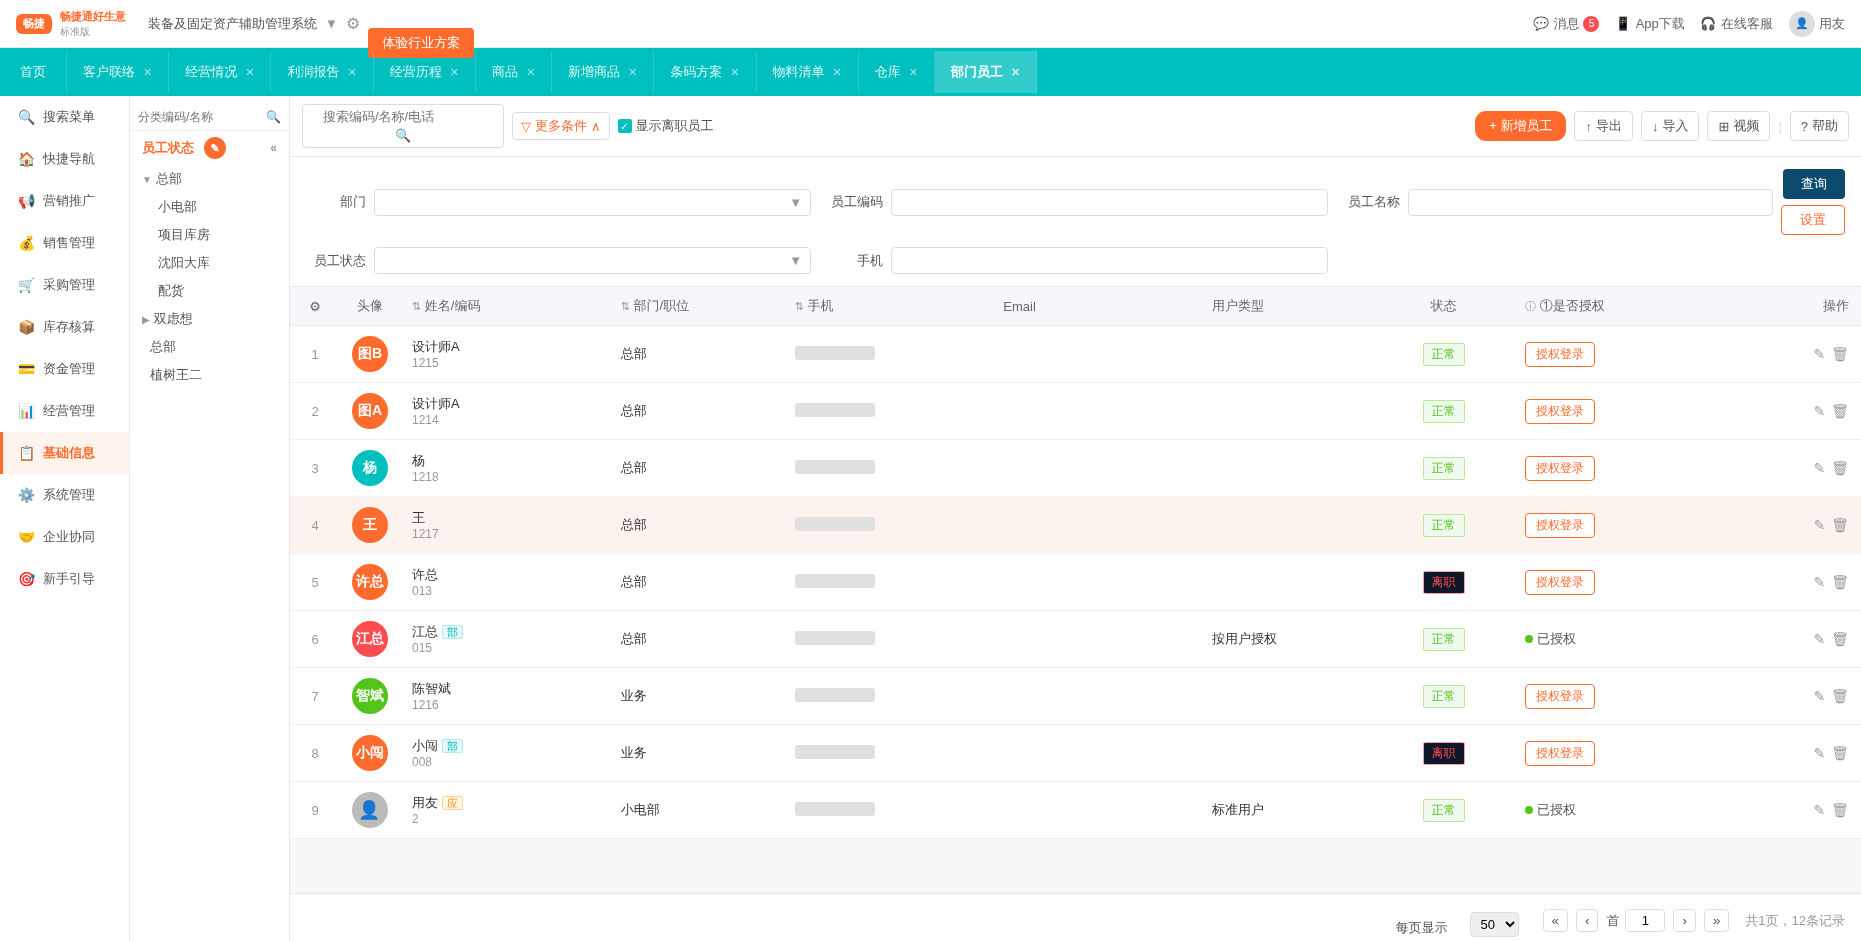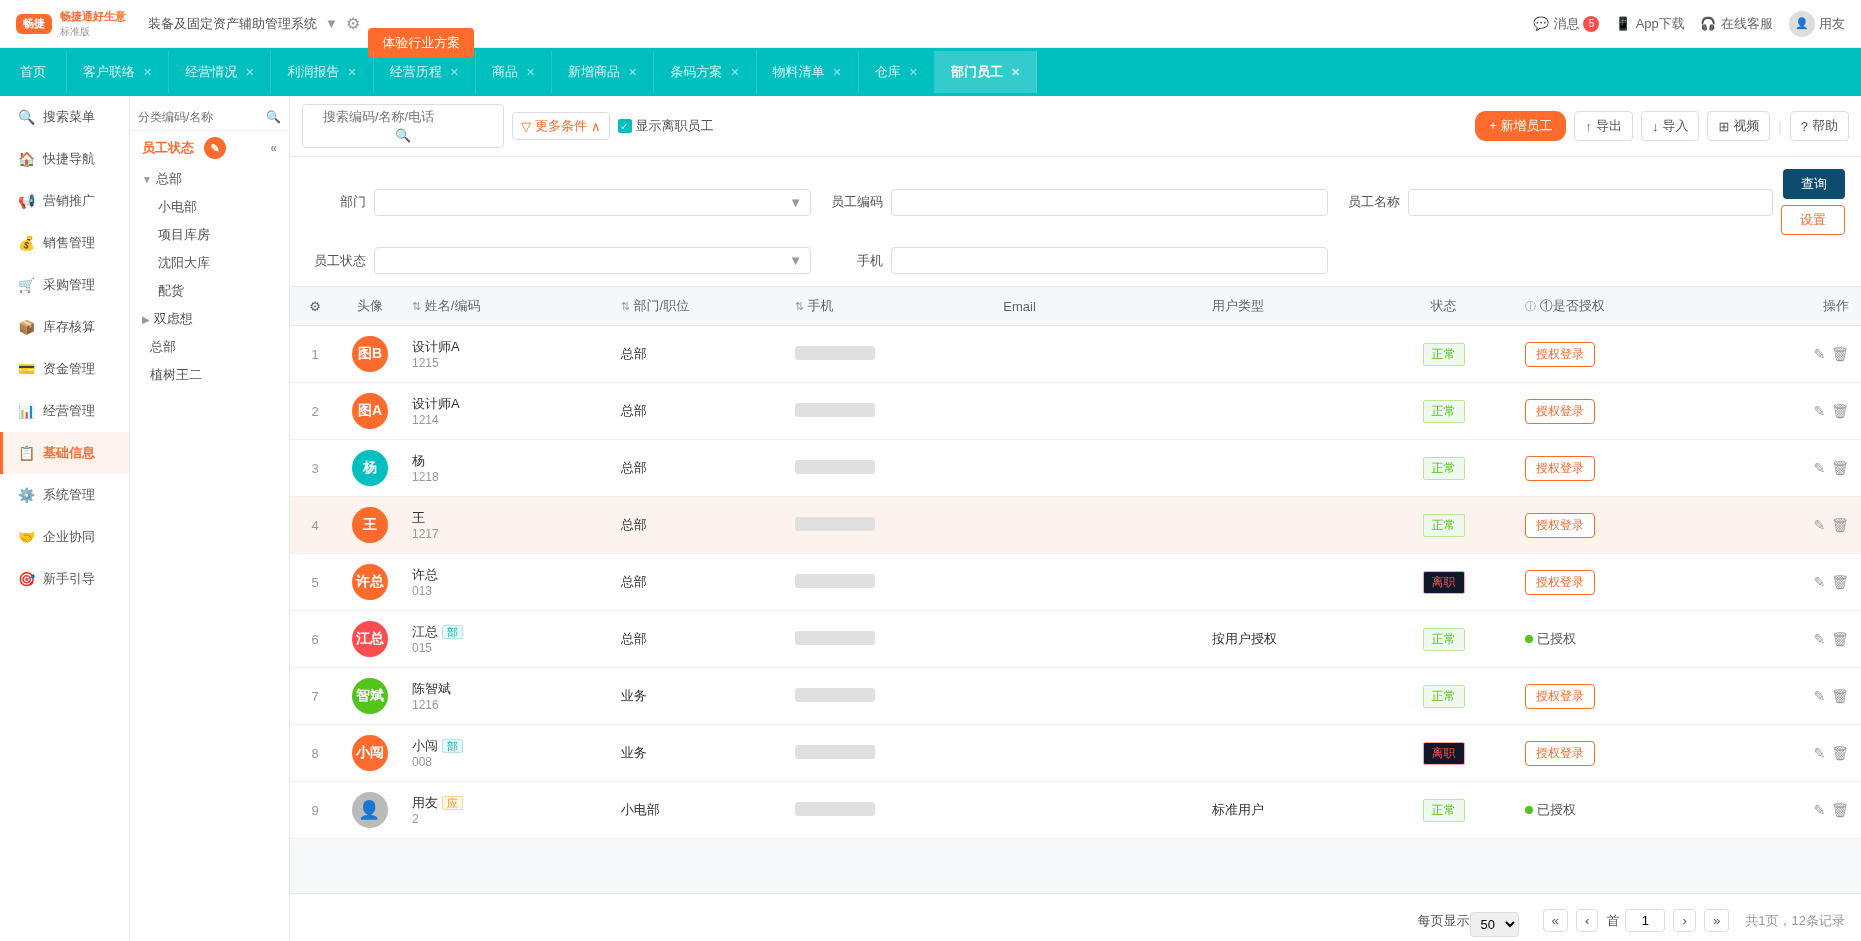--- a/index.html
+++ b/index.html
@@ -124,21 +124,21 @@
     .op-icon { cursor: pointer; color: #999; font-size: 14px; }
 
     .blurred { background: #e0e0e0; border-radius: 3px; height: 14px; min-width: 80px; display: inline-block; }
 
     .dept-tag { font-size: 11px; background: #e8f7f7; color: #00bfbf; border: 1px solid #b5e8e8; border-radius: 2px; padding: 0 4px; margin-left: 4px; }
 
     .resp-tag { font-size: 11px; background: #fff7e6; color: #fa8c16; border: 1px solid #ffd591; border-radius: 2px; padding: 0 4px; margin-left: 4px; }
 
     
     .pagination { display: flex; align-items: center; justify-content: flex-end; padding: 10px 16px; background: #fff; border-top: 1px solid #e8e8e8; gap: 8px; font-size: 13px; color: #555; }
-    .page-size-wrap { display: flex; align-items: flex-start; gap: 0; margin-right: 16px; margin-top: 8px; }
+    .page-size-wrap { display: flex; align-items: flex-end; gap: 22px; margin-right: 16px; margin-top: 8px; }
     .page-size-select { border: 1px solid #ddd; border-radius: 4px; padding: 3px 6px; font-size: 13px; }
     .page-btn { border: 1px solid #ddd; background: #fff; border-radius: 4px; padding: 3px 8px; cursor: pointer; color: #555; }
     .page-current { display: flex; align-items: center; gap: 6px; }
     .page-input { border: 1px solid #ddd; border-radius: 4px; padding: 3px 6px; width: 40px; text-align: center; font-size: 13px; }
 
     
     .dept-search { display: flex; align-items: center; padding: 6px 8px; border-bottom: 1px solid #f0f0f0; gap: 4px; }
     .dept-search input { border: none; outline: none; font-size: 12px; flex: 1; }
     .dept-search .s-icon { color: #999; font-size: 12px; }
   </style>

